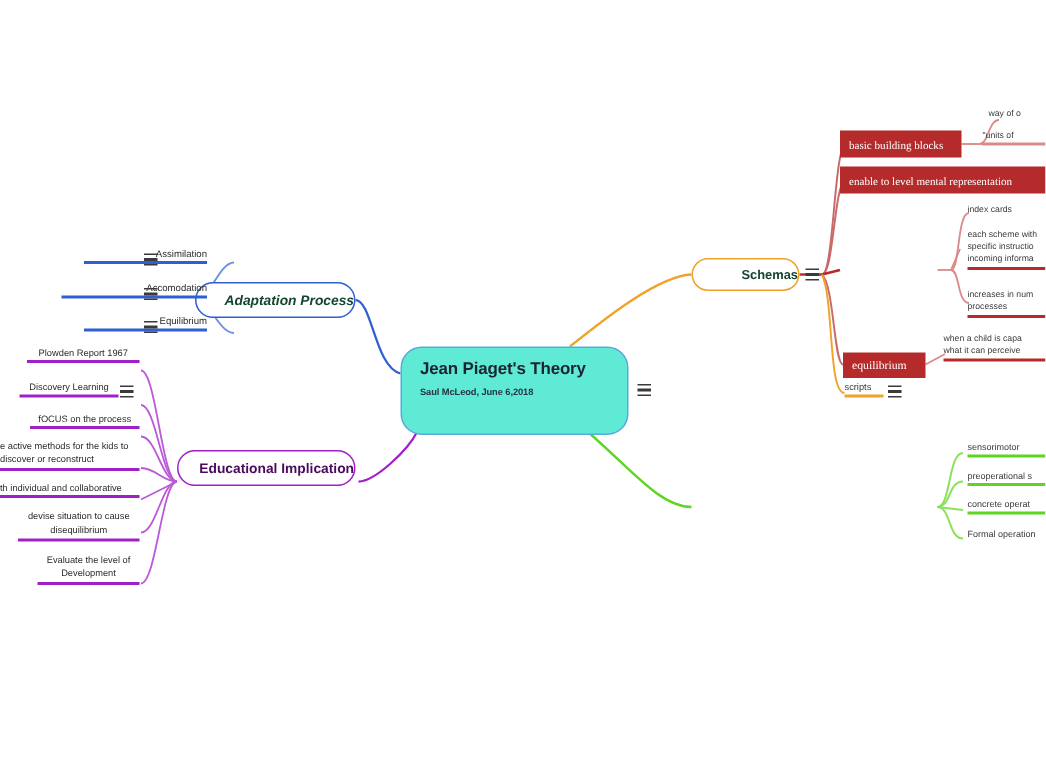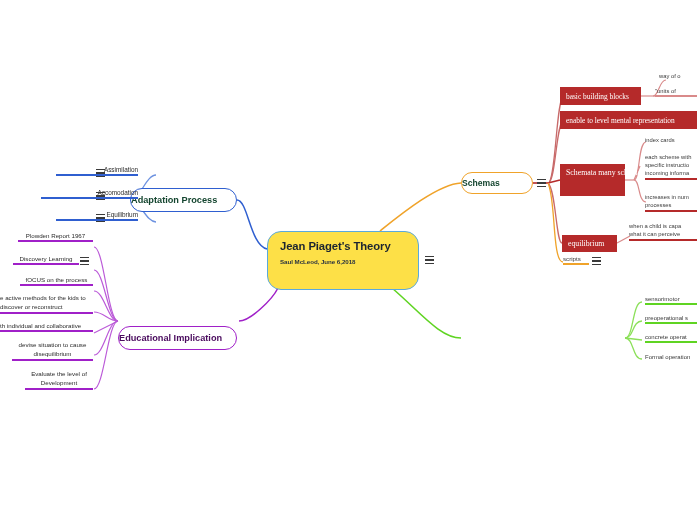--- a/index.html
+++ b/index.html
@@ -16,40 +16,40 @@
   }
   #edges { position: absolute; left: 0; top: 0; width: 697px; height: 520px; }
 
   
   .center-node {
     position: absolute;
     left: 267px; top: 231px;
     width: 152px; height: 59px;
     border: 1.6px solid #5aa9dd;
     border-radius: 14px;
-    background: #fde047;
+    background: #5eead4;
     padding: 8px 10px 0 12px;
   }
   .center-title {
     font-size: 11.3px; font-weight: bold; color: #1b2430;
     line-height: 13.6px; letter-spacing: -0.1px;
     white-space: nowrap;
   }
   .center-sub {
     margin-top: 4px;
     font-size: 6.2px; font-weight: bold; color: #2a3340;
     letter-spacing: -0.05px;
   }
 
   
   .pill {
     position: absolute;
     border-radius: 12px;
     background: #fff;
-    display: flex; align-items: center; justify-content: flex-start;
+    display: flex; align-items: center; justify-content: flex-end;
     font-weight: bold;
     color: #14452f;
     white-space: nowrap;
   }
   .pill-blue   { border: 1.6px solid #2f5fd0; }
   .pill-purple { border: 1.6px solid #a020c8; color: #4a0b5e; }
   .pill-orange { border: 1.6px solid #f0a32a; }
   .pill-green  { border: 1.6px solid #5fd422; }
 
   
@@ -140,21 +140,21 @@
   <div class="center-node">
     <div class="center-title">Jean Piaget's Theory</div>
     <div class="center-sub">Saul McLeod, June 6,2018</div>
   </div>
   <div class="hamb" style="left:425px; top:256px;">
       <i></i>
       <i></i>
       <i></i>
     </div>
 
-  <div class="pill pill-blue" style="left:130px; top:188px; width:107px; height:24px; font-size:9.2px;">
+  <div class="pill pill-blue" style="left:130px; top:188px; width:107px; height:24px; font-size:9.2px;font-style:italic;">
     <span>Adaptation Process</span>
   </div>
 
   <div class="leaf" style="left:56px; top:166px; width:82px; font-size:6.4px; text-align:right;">
     <span class="txt">Assimilation</span>
     <span class="rule rule-blue"></span>
   </div>
   <div class="hamb" style="left:96px; top:169px;">
       <i></i>
       <i></i>
@@ -174,21 +174,21 @@
   <div class="leaf" style="left:56px; top:211px; width:82px; font-size:6.4px; text-align:right;">
     <span class="txt">Equilibrium</span>
     <span class="rule rule-blue"></span>
   </div>
   <div class="hamb" style="left:96px; top:214px;">
       <i></i>
       <i></i>
       <i></i>
     </div>
 
-  <div class="pill pill-purple" style="left:118px; top:326px; width:119px; height:24px; font-size:9.2px;">
+  <div class="pill pill-purple" style="left:118px; top:300px; width:119px; height:24px; font-size:9.2px;">
     <span>Educational Implication</span>
   </div>
 
   <div class="leaf" style="left:18px; top:232px; width:75px; font-size:6.2px; text-align:center;">
     <span class="txt">Plowden Report 1967</span>
     <span class="rule rule-purple"></span>
   </div>
 
   <div class="leaf" style="left:13px; top:255px; width:66px; font-size:6.2px; text-align:center;">
     <span class="txt">Discovery Learning</span>
@@ -246,24 +246,20 @@
   </div>
   <div class="leaf" style="left:655px; top:88px; width:52px; font-size:5.8px; text-align:left; color:#3a3a3a;">
     <span class="txt">"units of</span>
     <span class="rule rule-redlt"></span>
   </div>
 
   <div class="redbox" style="left:560px; top:111px; width:141px; height:18px; font-size:7.4px;">
     <span>enable to level mental representation</span>
   </div>
 
-  <div class="redbox two-line" style="left:560px; top:164px; width:65px; height:32px; font-size:7.8px;">
-    <span>Schemata</span>
-    <span>many schema</span>
-  </div>
 
   <div class="leaf" style="left:645px; top:137px; width:55px; font-size:5.8px; text-align:left; color:#3a3a3a;">
     <span class="txt">index cards</span>
   </div>
 
   <div class="leaf" style="left:645px; top:153px; width:58px; font-size:5.8px; line-height:8px; text-align:left; color:#3a3a3a;">
     <span class="txt">each scheme with</span>
     <span class="txt">specific instructio</span>
     <span class="txt">incoming informa</span>
     <span class="rule rule-red"></span>

